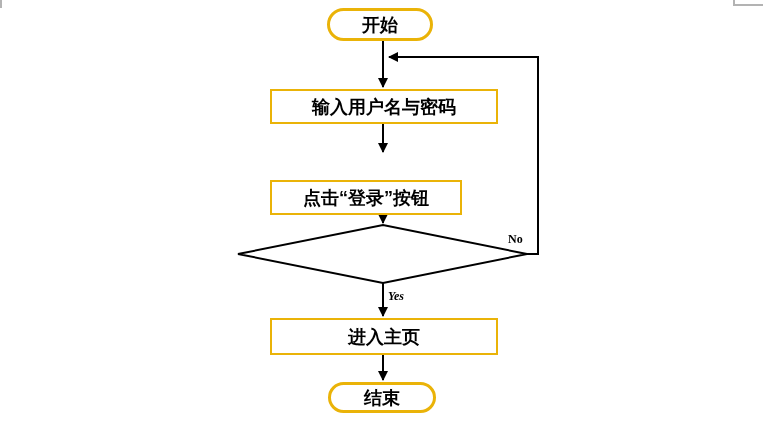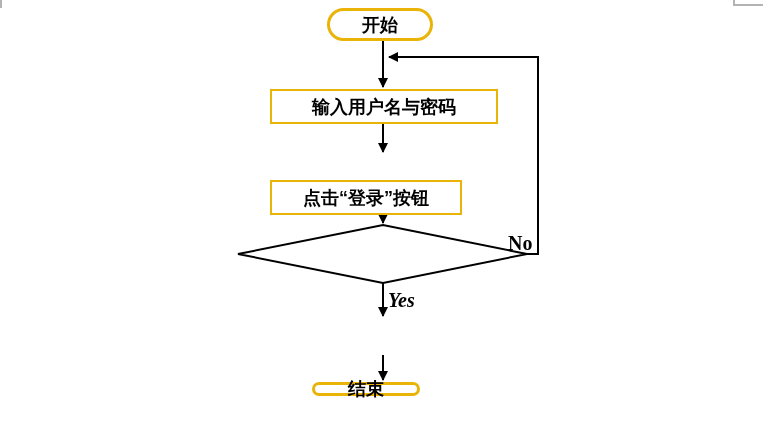--- a/index.html
+++ b/index.html
@@ -50,31 +50,31 @@
     color: #000000;
     font-weight: bold;
     font-size: 18px;
     white-space: nowrap;
   }
   .branch-label {
     position: absolute;
     color: #000000;
     font-family: "Liberation Serif", "DejaVu Serif", serif;
     font-weight: bold;
-    font-size: 20px;
+    font-size: 12px;
     line-height: 1;
     white-space: nowrap;
   }
   
   #node-start   { left: 327px; top: 8px;   width: 106px; height: 33px; }
   #node-input   { left: 270px; top: 89px;  width: 228px; height: 35px; align-items: center; }
   #node-click   { left: 270px; top: 170px; width: 192px; height: 35px; margin-top: 10px; }
   #node-verify  { left: 238px; top: 225px; width: 289px; height: 58px; }
   #node-home    { left: 270px; top: 318px; width: 228px; height: 37px; }
-  #node-end     { left: 312px; top: 382px; width: 108px; height: 14px; }
+  #node-end     { left: 328px; top: 382px; width: 108px; height: 31px; }
   #label-yes    { left: 388px; top: 290px; font-style: italic; }
   #label-no     { left: 508px; top: 233px; }
   
   #crop-mark-top-left {
     position: absolute;
     left: 0; top: 0;
     width: 2px; height: 8px;
     background: #b3b3b3;
   }
   #crop-mark-top-right {
@@ -119,20 +119,23 @@
 
   <div class="node" id="node-input">
     <span>输入用户名与密码</span>
   </div>
 
   <div class="node" id="node-click">
     <span>点击“登录”按钮</span>
   </div>
 
 
+  <div class="node" id="node-home">
+    <span>进入主页</span>
+  </div>
 
   <div class="node terminator" id="node-end">
     <span>结束</span>
   </div>
 
   <div class="branch-label" id="label-yes">Yes</div>
 
   <div class="branch-label" id="label-no">No</div>
 
   <div id="crop-mark-top-left"></div>

